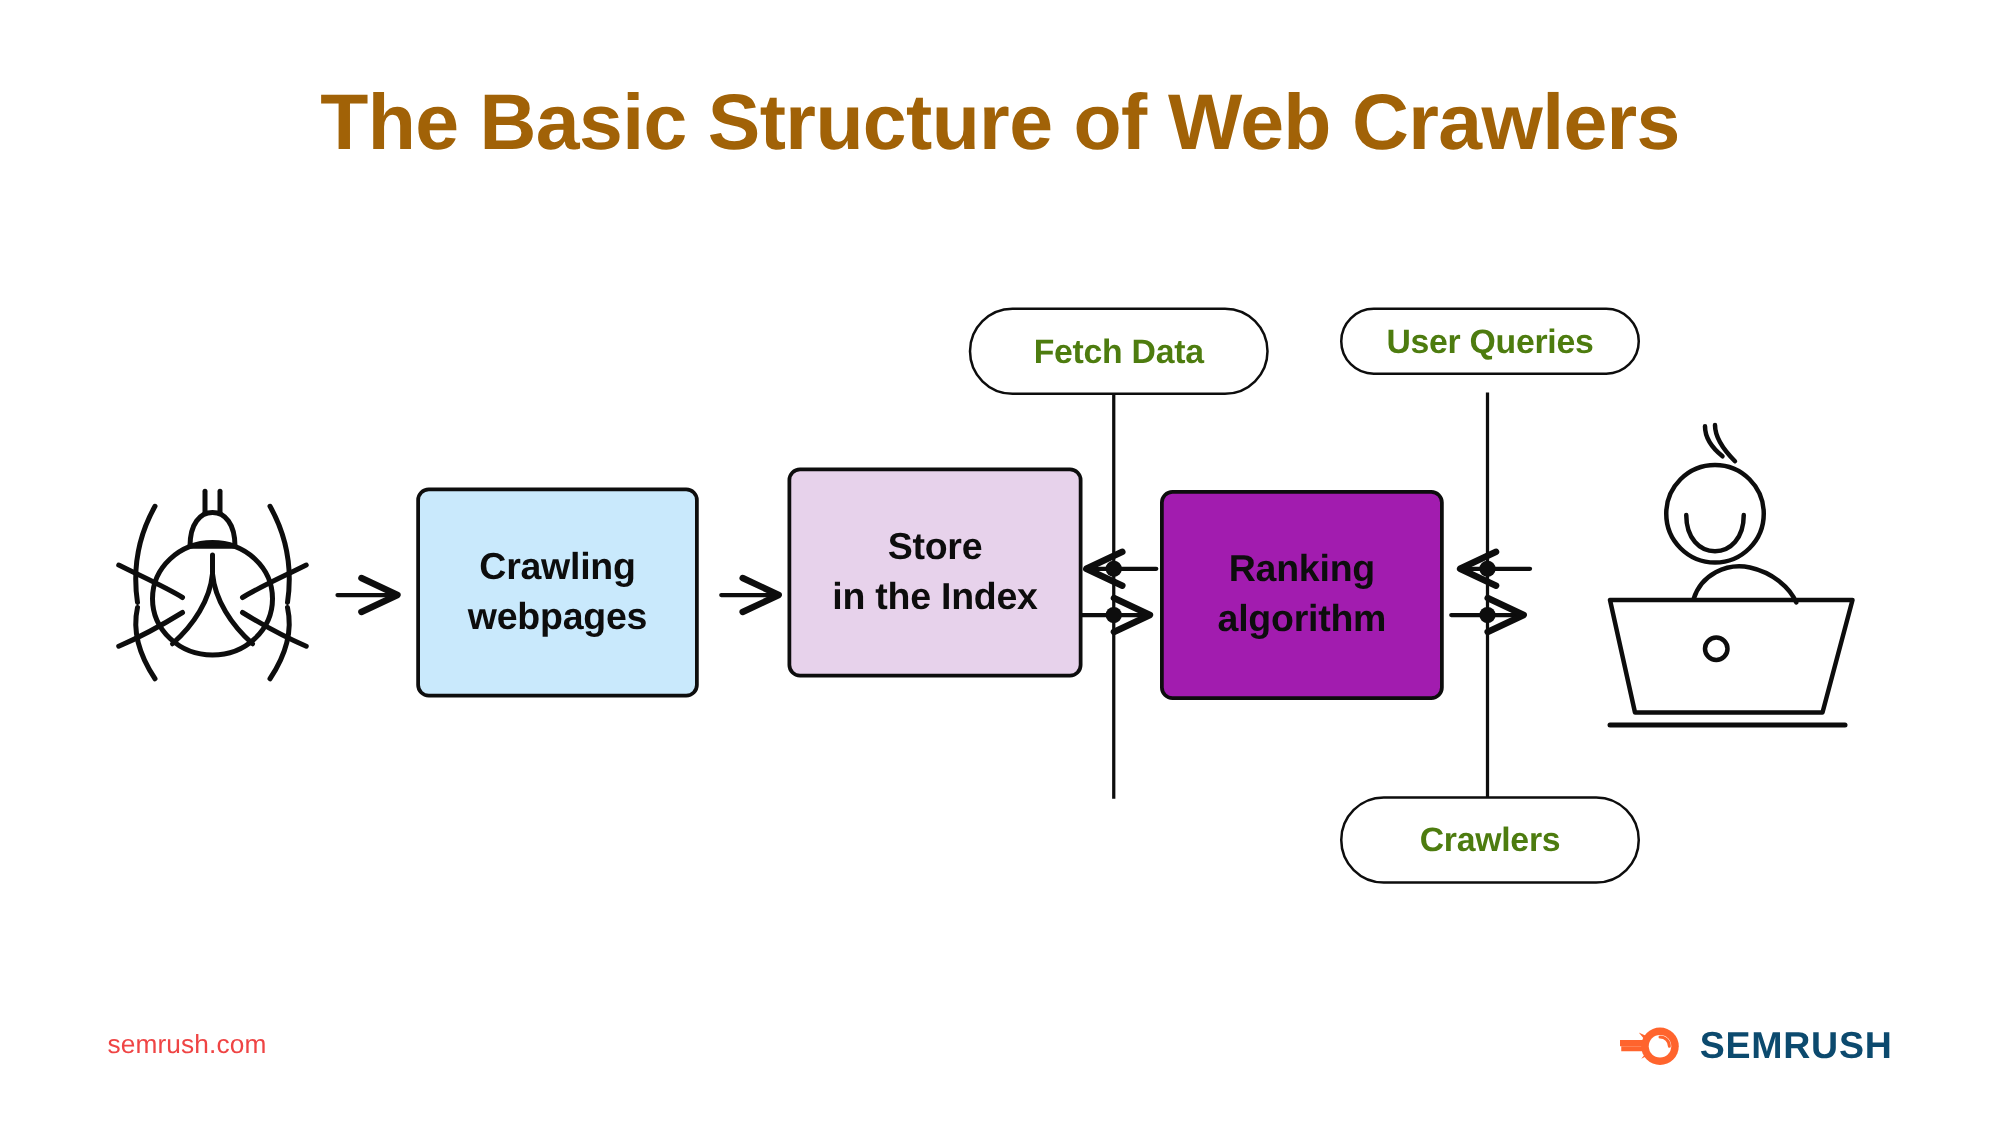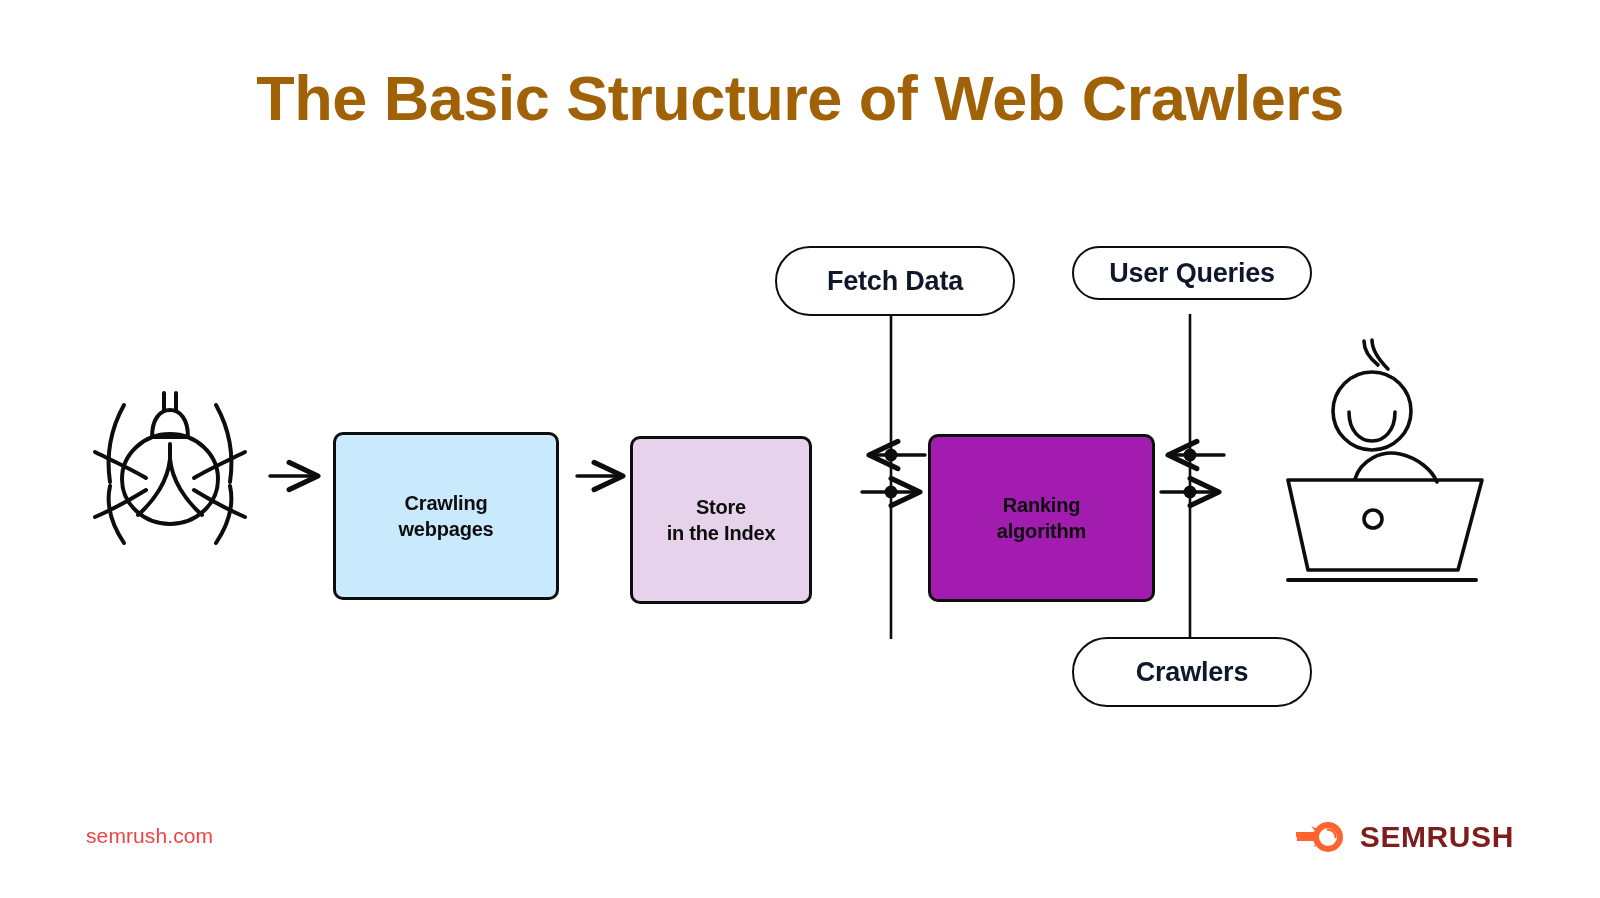--- a/index.html
+++ b/index.html
@@ -36,46 +36,45 @@
   
   .proc-box {
     position: absolute;
     border: 3.5px solid #0d0d0d;
     border-radius: 10px;
     box-sizing: border-box;
     display: flex;
     align-items: center;
     justify-content: center;
     text-align: center;
-    font-size: 20px;
+    font-size: 30px;
     font-weight: bold;
     line-height: 1.32;
     color: #0d0d0d;
     letter-spacing: -0.2px;
-    margin-top: 42px;
   }
   #box-crawling { left: 333px;  top: 390px; width: 226px; height: 168px; background: #C9E9FC; }
-  #box-store    { left: 630px;  top: 394px; width: 182px; height: 168px; background: #E7D2EB; }
+  #box-store    { left: 630px;  top: 374px; width: 236px; height: 168px; background: #E7D2EB; }
   #box-ranking  { left: 928px;  top: 392px; width: 227px; height: 168px; background: #a21caf; }
 
   .proc-label { display: block; white-space: pre-line; }
 
   
   .pill {
     position: absolute;
     border: 2.6px solid #0d0d0d;
     border-radius: 999px;
     box-sizing: border-box;
     background: #ffffff;
     display: flex;
     align-items: center;
     justify-content: center;
     font-size: 27px;
     font-weight: bold;
-    color: #0f172a;
+    color: #4d7c0f;
     letter-spacing: -0.2px;
     white-space: nowrap;
     z-index: 4;
   }
   #pill-fetch   { left: 775px;  top: 246px; width: 240px; height: 70px; }
   #pill-queries { left: 1072px; top: 246px; width: 240px; height: 54px; }
   #pill-sending { left: 775px;  top: 637px; width: 240px; height: 70px; }
   #pill-results { left: 1072px; top: 637px; width: 240px; height: 70px; }
 
   
@@ -101,21 +100,21 @@
     top: 818px;
     height: 38px;
     display: flex;
     align-items: center;
     gap: 14px;
   }
   #brand-name {
     font-size: 30px;
     font-weight: bold;
     letter-spacing: 0.6px;
-    color: #7f1d1d;
+    color: #0c4a6e;
   }
 </style>
 </head>
 <body>
 
 <div id="canvas">
 
   <div id="page-title">The Basic Structure of Web Crawlers</div>
 
   <svg id="overlay" viewBox="0 0 1600 898" xmlns="http://www.w3.org/2000/svg">

